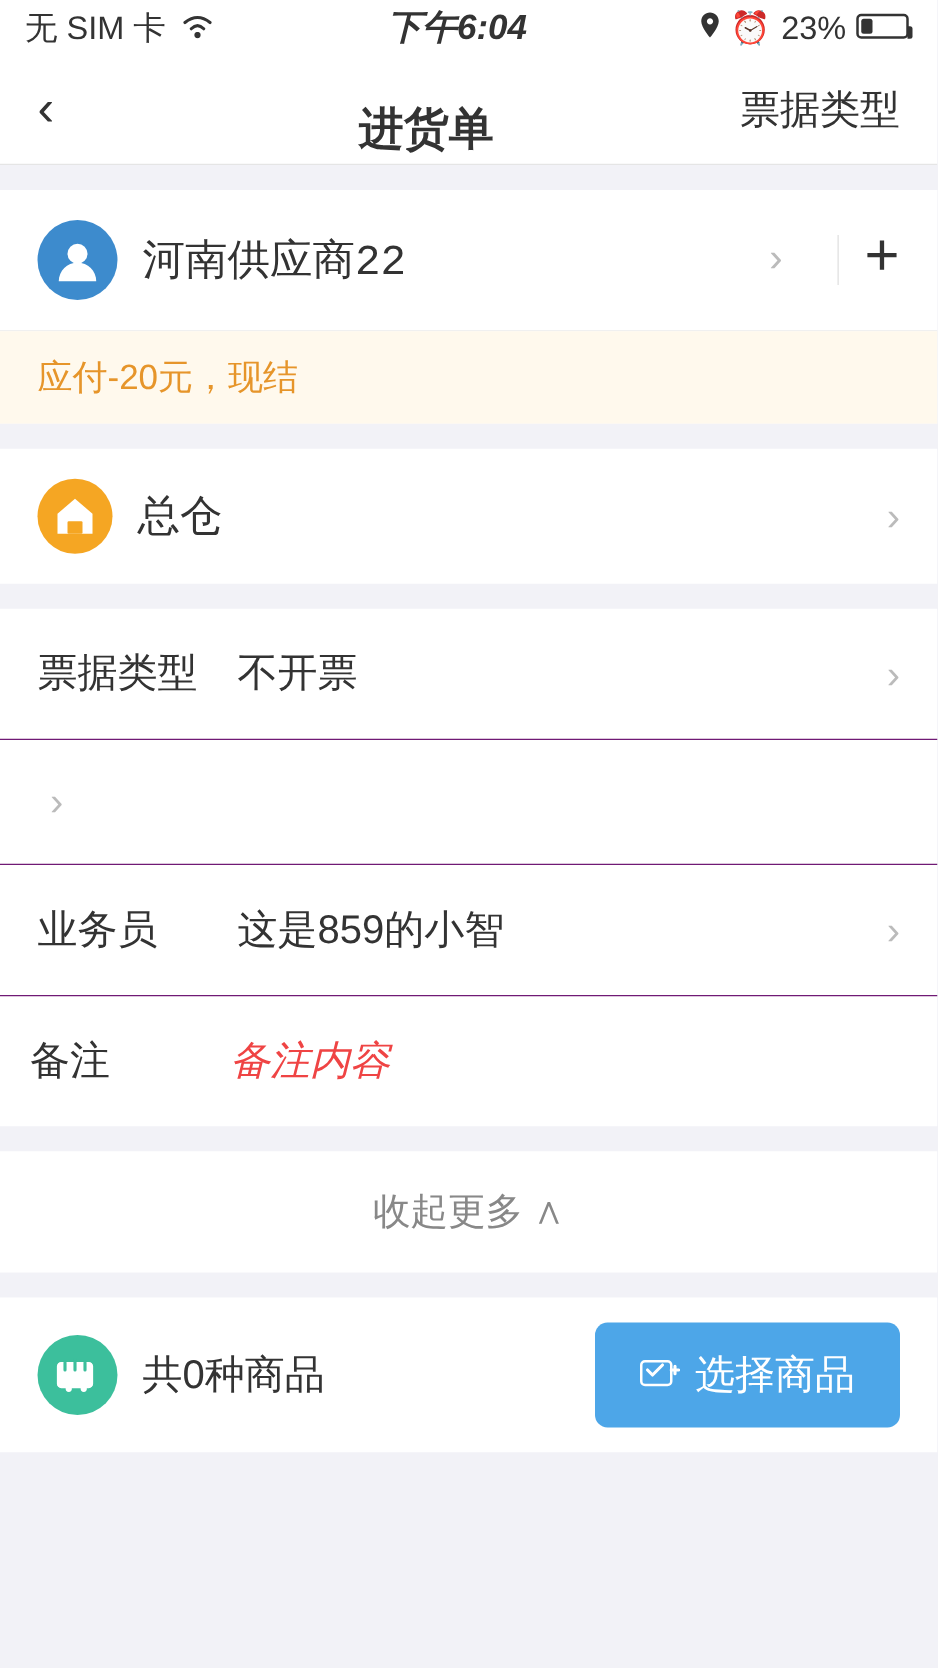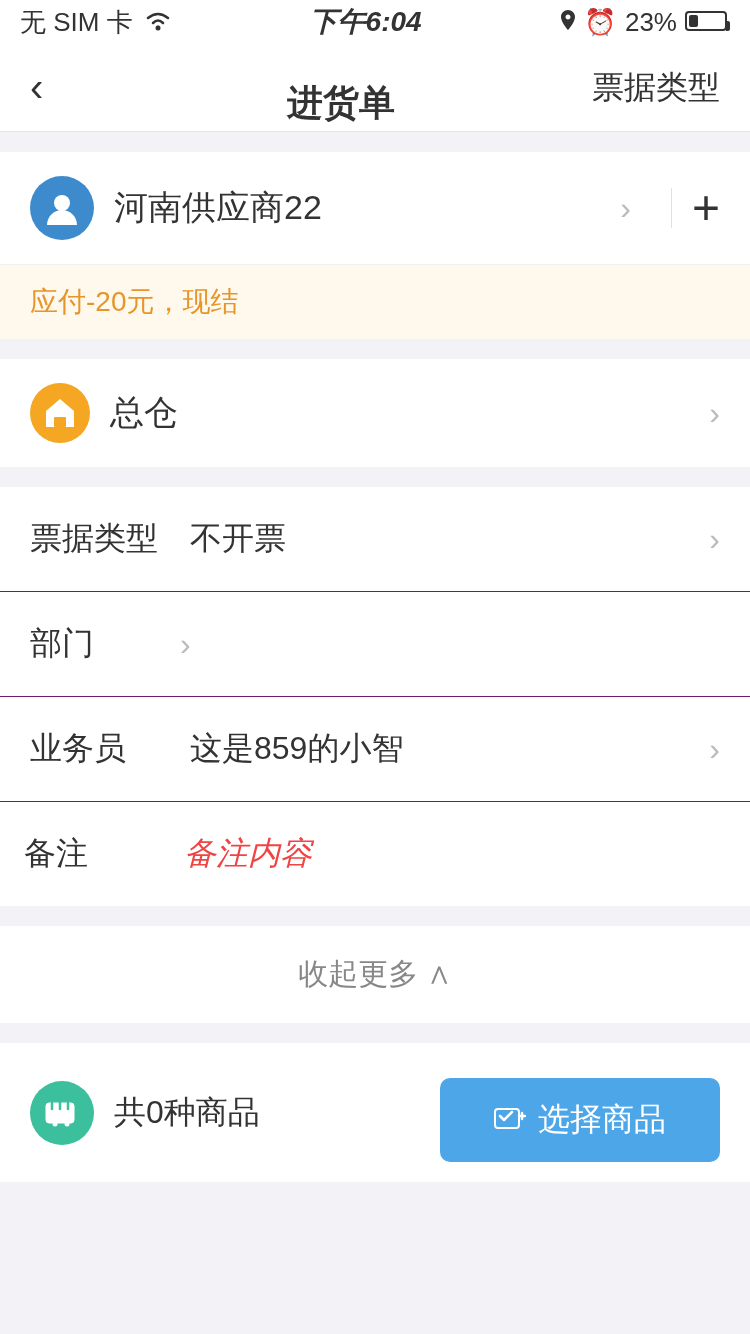--- a/index.html
+++ b/index.html
@@ -107,20 +107,21 @@
       margin-bottom: 0;
     }
 
     
     .supplier-row {
       display: flex;
       align-items: center;
       padding: 24px 30px;
       background: #fff;
       border-bottom: 1px solid #f0f0f0;
+      font-family: Liberation Mono, monospace;
     }
     .supplier-avatar {
       width: 64px;
       height: 64px;
       border-radius: 50%;
       background: #3d8bcd;
       display: flex;
       align-items: center;
       justify-content: center;
       margin-right: 20px;
@@ -253,28 +254,27 @@
     }
     .product-count {
       flex: 1;
       font-size: 32px;
       color: #333;
     }
     .select-product-btn {
       background: #4da6e8;
       color: #fff;
       font-size: 32px;
-      padding: 20px 54px;
+      padding: 20px 36px;
       border-radius: 10px;
       display: flex;
       align-items: center;
       gap: 12px;
       cursor: pointer;
       border: none;
-      margin-top: 15px;
     }
 
     
     .page-bg {
       flex: 1;
       background: #f2f2f7;
       min-height: 300px;
     }
   </style>
 </head>
@@ -352,23 +352,20 @@
   <div class="form-row">
     <div class="form-label">
       <span>票据类型</span>
     </div>
     <div class="form-value">
       <span>不开票</span>
     </div>
     <span class="form-arrow">›</span>
   </div>
   <div class="form-row">
-    <div class="form-label">
-      <span>部门</span>
-    </div>
     <span class="form-arrow">›</span>
   </div>
   <div class="form-row">
     <div class="form-label">
       <span>业务员</span>
     </div>
     <div class="form-value">
       <span>这是859的小智</span>
     </div>
     <span class="form-arrow">›</span>

